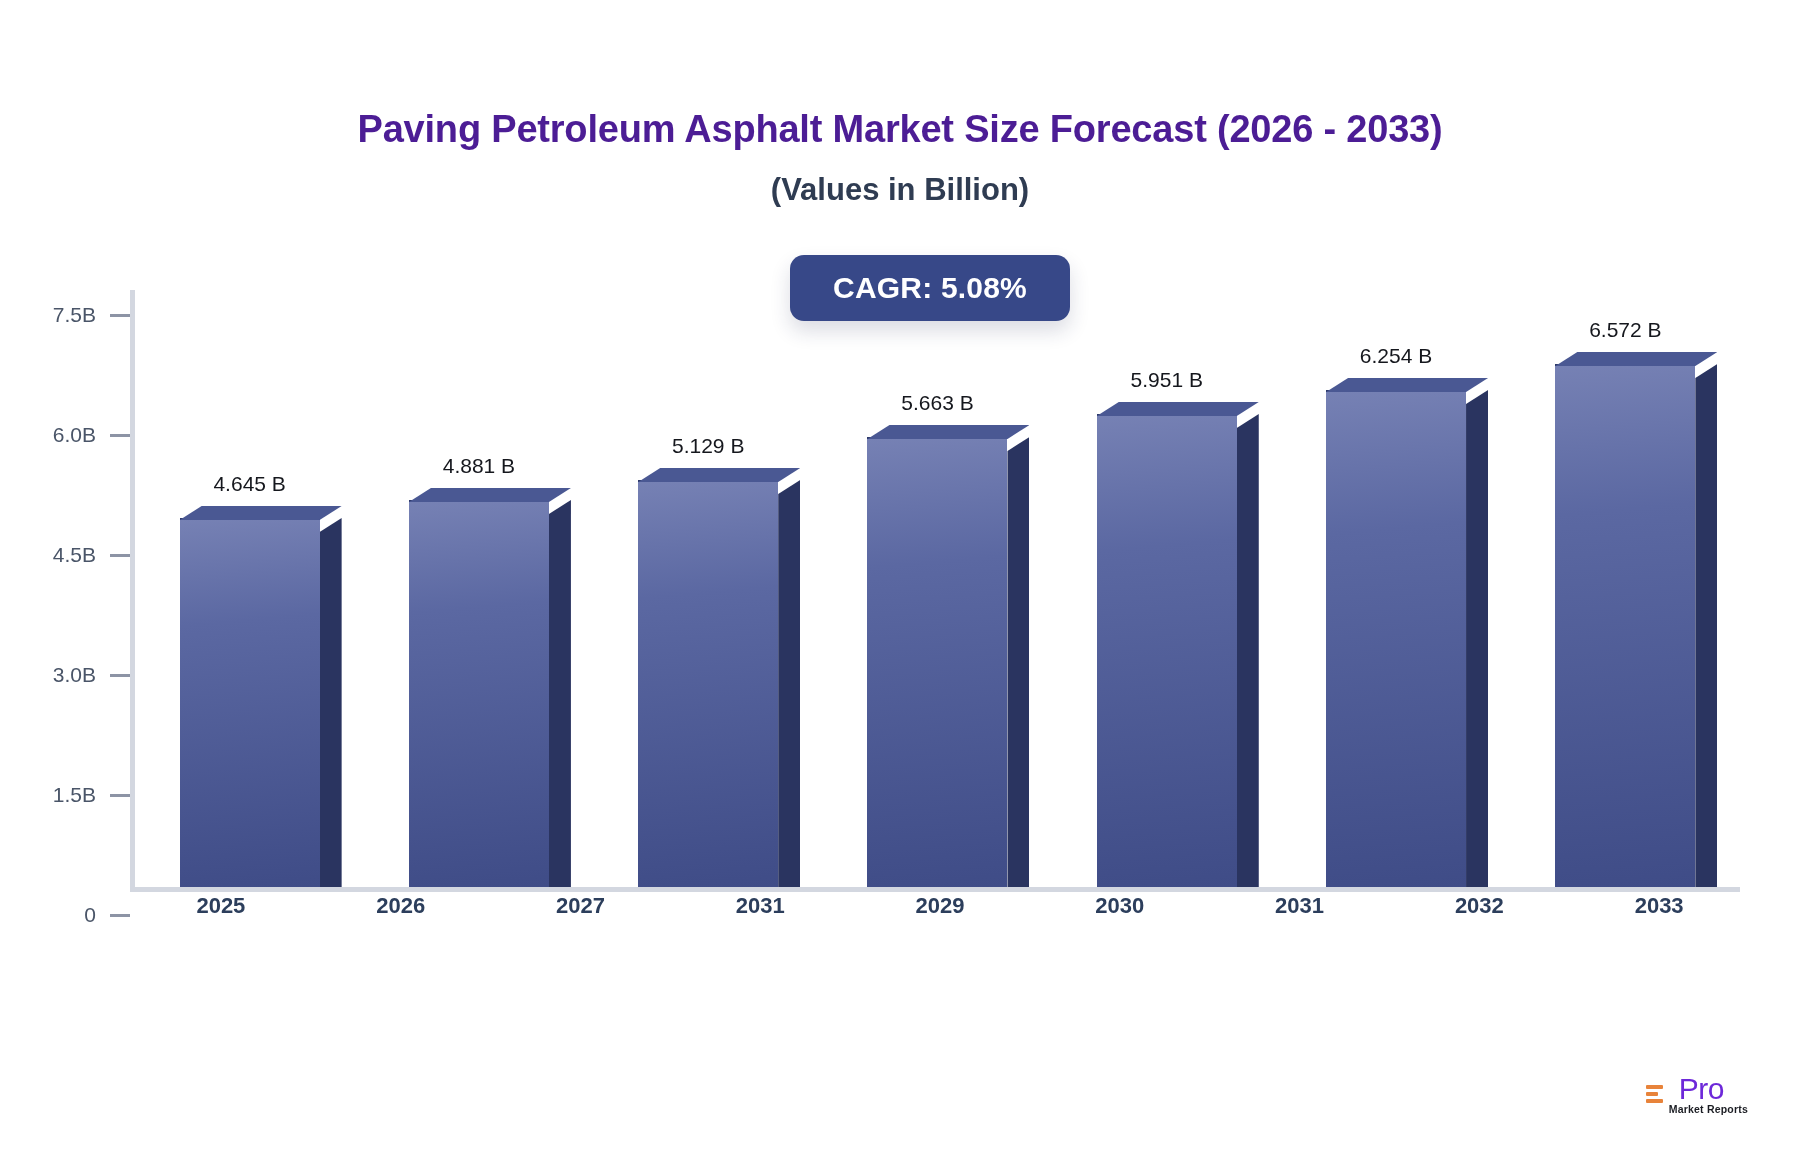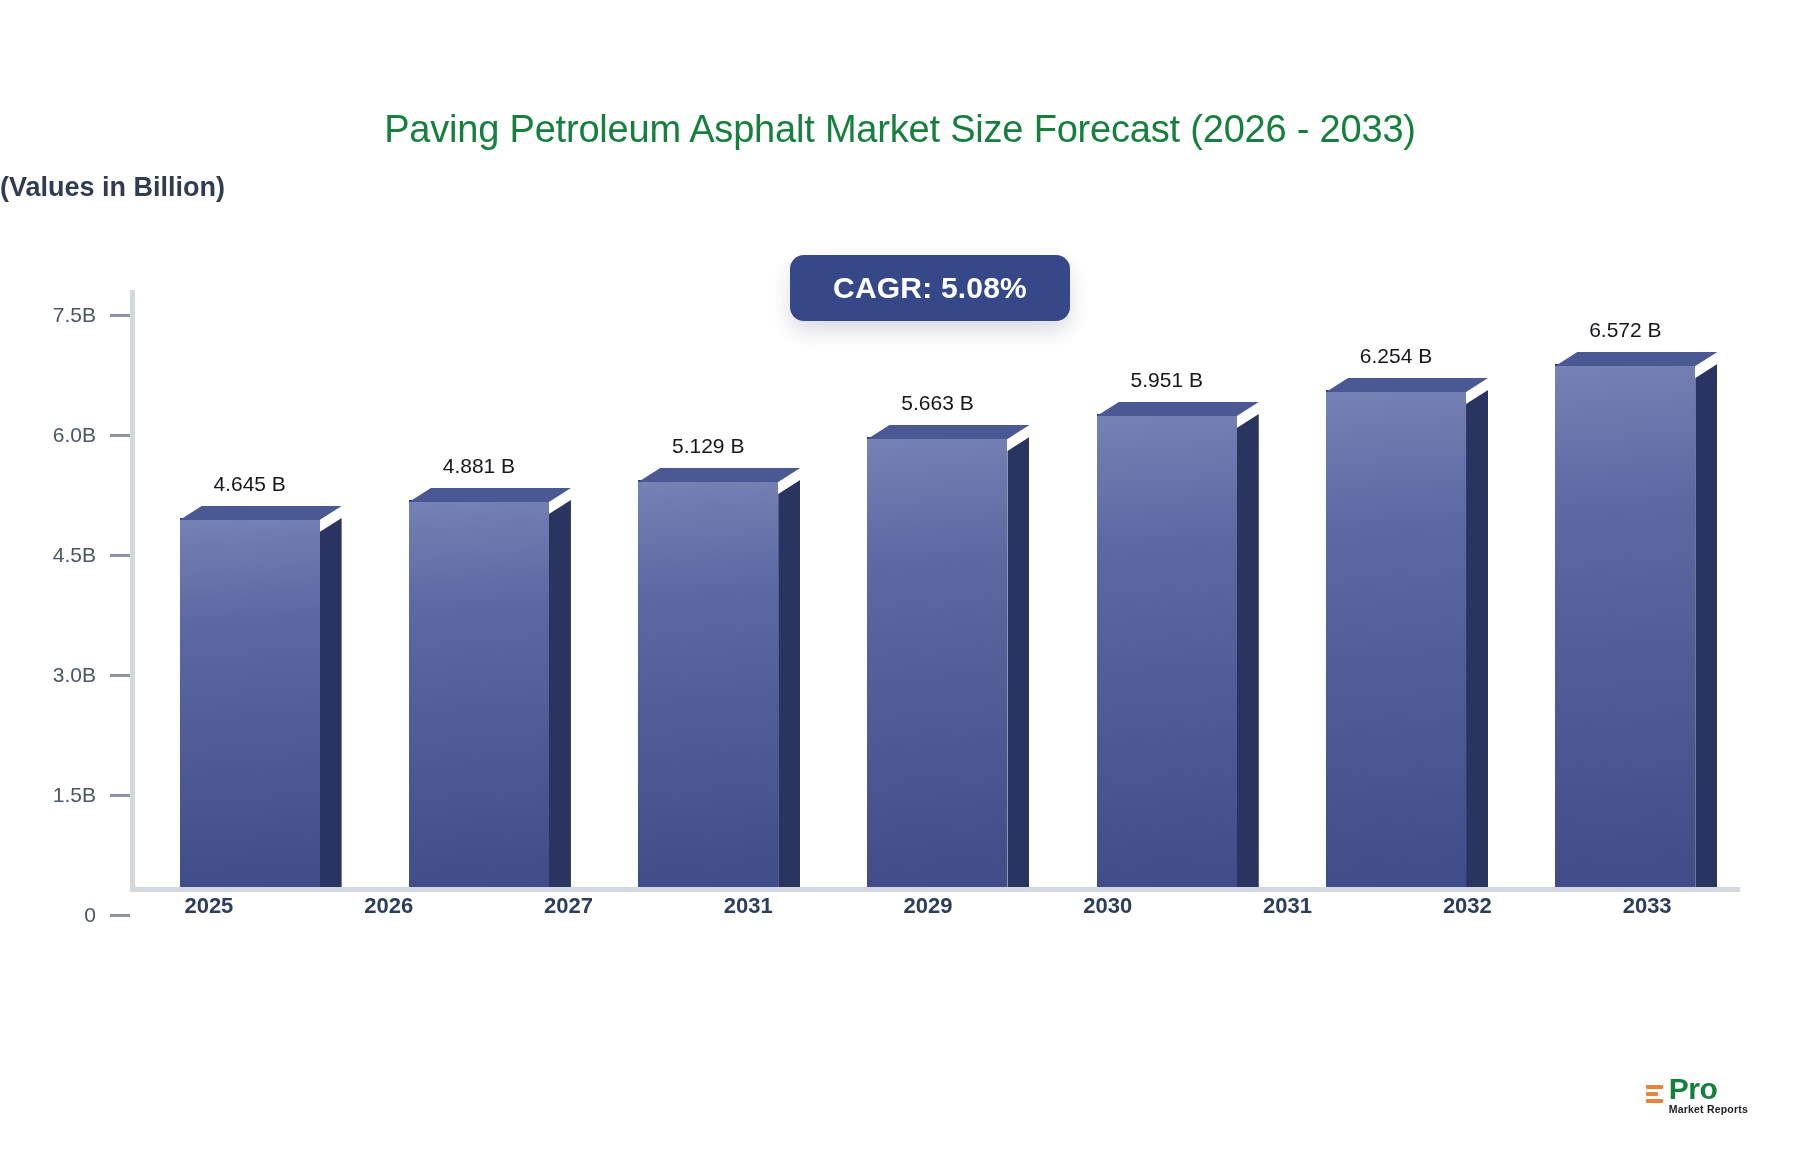--- a/index.html
+++ b/index.html
@@ -8,26 +8,27 @@
     background: #ffffff;
     font-family: "Liberation Sans", sans-serif;
     overflow: hidden;
   }
   .page { position: relative; width: 1800px; height: 1156px; background:#fff; }
 
   
   .title {
     position: absolute; left: 0; right: 0; top: 108px;
     text-align: center;
-    font-size: 38px; font-weight: 400; color: #15803d;
+    font-size: 38px; font-weight: 700; color: #4c1d95;
     letter-spacing: -0.2px;
   }
   .subtitle {
     position: absolute; left: 0; right: 0; top: 172px;
-    font-size: 27px; font-weight: 700; color: #2f3c52;
+    text-align: center;
+    font-size: 31px; font-weight: 700; color: #2f3c52;
   }
 
   
   .cagr-badge {
     position: absolute; left: 790px; top: 255px;
     width: 280px; height: 66px;
     background: #374888;
     border-radius: 14px;
     display: flex; align-items: center; justify-content: center;
     color: #ffffff; font-size: 30px; font-weight: 700;
@@ -104,41 +105,41 @@
     position: absolute;
     left: 50%; transform: translateX(-50%);
     bottom: 100%;
     margin-bottom: 22px;
     font-size: 21px; color: #15171d; font-weight: 400;
     white-space: nowrap;
   }
 
   
   .xlabels {
-    position: absolute; left: 123px; top: 893px; width: 1610px;
+    position: absolute; left: 135px; top: 893px; width: 1610px;
     display: flex;
     gap: 8px;
   }
   .xlabels .xl {
     flex: 1 1 0; text-align: center;
     font-size: 22px; font-weight: 700; color: #2c3e5c;
   }
 
   
   .logo {
     position: absolute; right: 52px; bottom: 42px;
     display: flex; align-items: center; gap: 6px;
   }
   .logo-mark { display: flex; flex-direction: column; gap: 3px; justify-content: center; }
   .logo-mark i { display: block; height: 4px; background: #e8833a; border-radius: 1px; }
   .logo-mark i:nth-child(1) { width: 17px; }
   .logo-mark i:nth-child(2) { width: 12px; }
   .logo-mark i:nth-child(3) { width: 17px; }
   .logo-text { line-height: 1; }
-  .logo-pro { font-size: 30px; font-weight: 700; color: #15803d; letter-spacing: -0.5px; }
+  .logo-pro { font-size: 30px; font-weight: 400; color: #6d28d9; letter-spacing: -0.5px; margin-left: 10px; }
   .logo-sub { font-size: 10.5px; font-weight: 700; color: #1b1d23; letter-spacing: 0.2px; margin-top: 0; }
 </style>
 </head>
 <body>
 
 <div class="page">
 
   <div class="title">Paving Petroleum Asphalt Market Size Forecast (2026 - 2033)</div>
   <div class="subtitle">(Values in Billion)</div>
 

